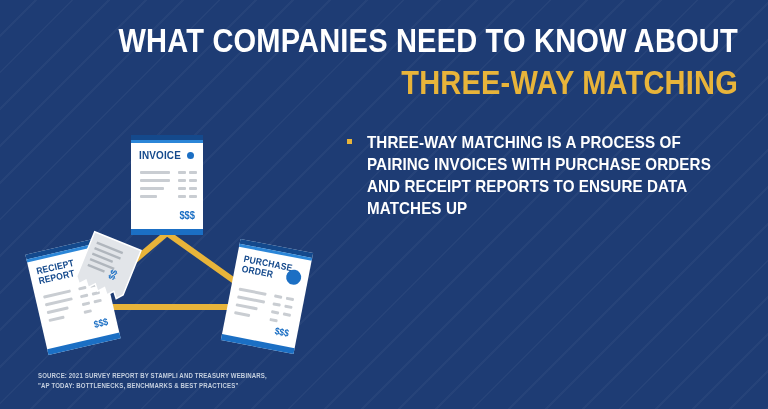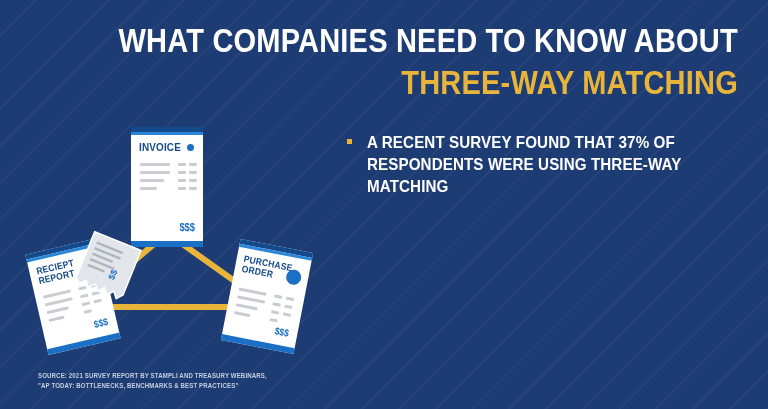--- a/index.html
+++ b/index.html
@@ -92,22 +92,22 @@
     position:absolute;
     font-family:"Liberation Sans Narrow","Liberation Sans", sans-serif;
     font-weight:bold;
     color:#1b6fc4;
     transform:scaleX(0.85);
   }
   .line { position:absolute; background:#c9cdd2; height:3px; border-radius:1px; }
 
   
   #doc-invoice {
-    left:113px; top:2px;
-    width:72px; height:120px;
+    left:113px; top:10px;
+    width:72px; height:100px;
     box-shadow:0 0 0 0 rgba(0,0,0,0);
     padding-left:18px;
   }
   #doc-invoice .doc-band { top:5px; height:3px; background:#2b86d8; }
 
   
   #doc-receipt {
     left:18px; top:120px;
     width:74px; height:103px;
     transform:rotate(-13deg);
@@ -272,26 +272,26 @@
       <div class="line" style="left:44px; top:72px; width:8px;"></div>
 
       <div class="doc-money" style="right:7px; bottom:14px; font-size:10px;">$$$</div>
       <div class="doc-botbar"></div>
     </div>
 
   </div>
 
   <div id="bullets">
 
-
-
     <div class="bullet-item">
       <span class="bullet-marker"></span>
-      <div class="bullet-text">A RECENT SURVEY FOUND THAT 37% OF RESPONDENTS WERE USING THREE-WAY MATCHING</div>
-    </div>
+      <div class="bullet-text">THREE-WAY MATCHING IS A PROCESS OF PAIRING INVOICES WITH PURCHASE ORDERS AND RECEIPT REPORTS TO ENSURE DATA MATCHES UP</div>
+    </div>
+
+
 
   </div>
 
   <div id="source">
     <div class="source-line">SOURCE:  2021 SURVEY REPORT BY STAMPLI AND TREASURY WEBINARS,</div>
     <div class="source-line">"AP TODAY: BOTTLENECKS, BENCHMARKS &amp; BEST PRACTICES"</div>
   </div>
 
 </div>
 

